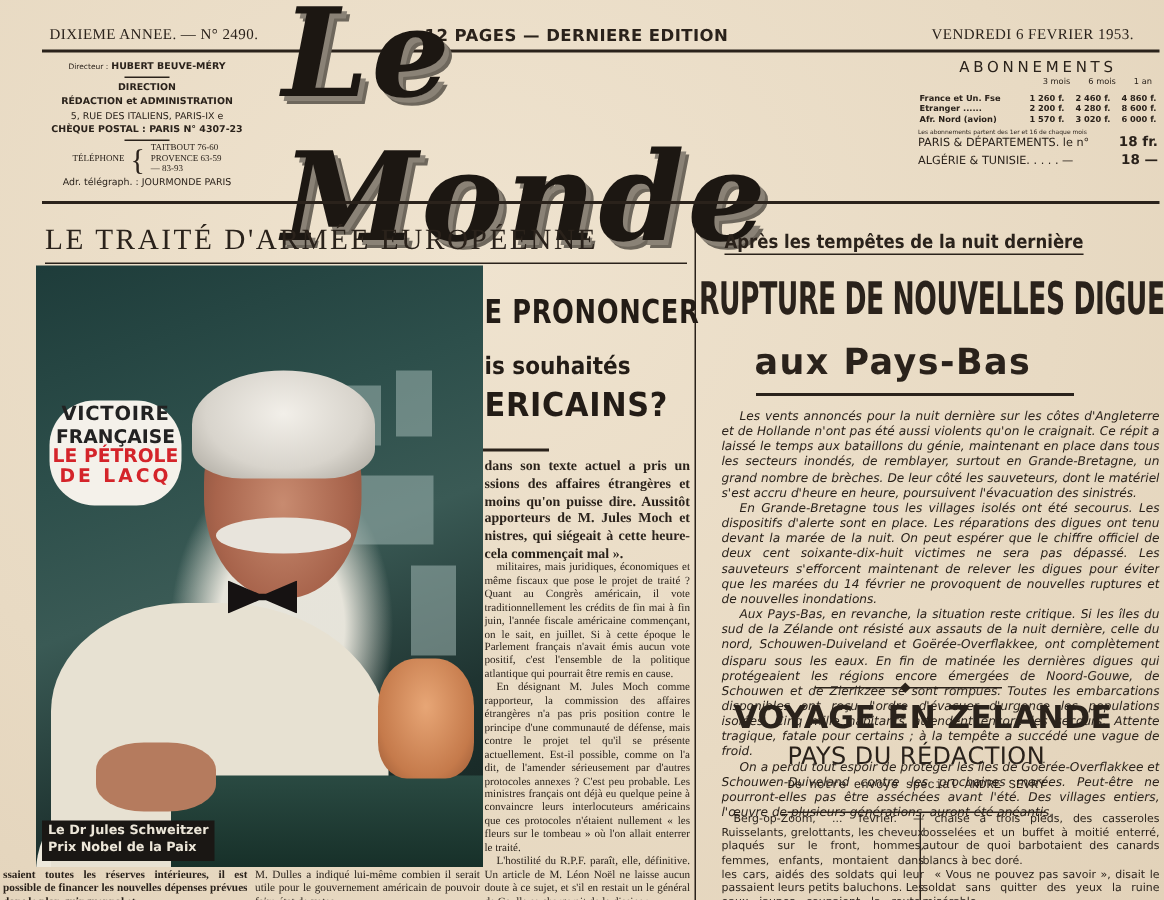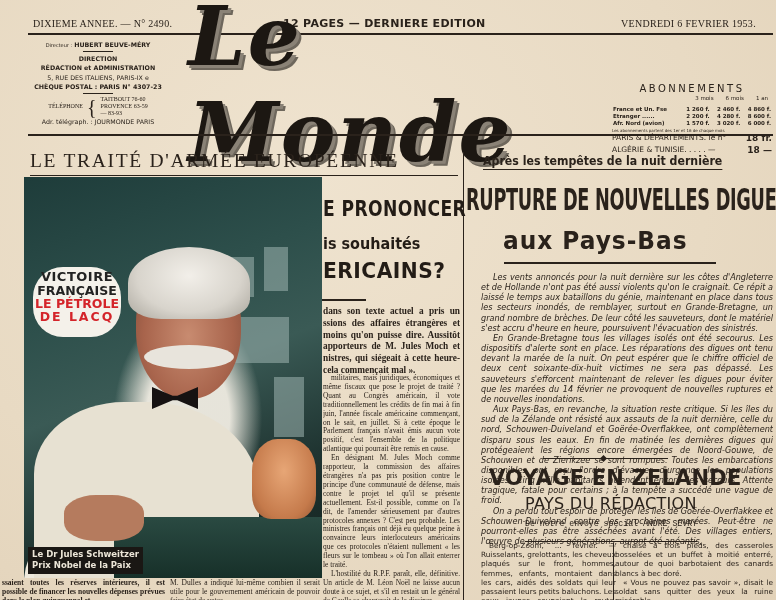--- a/index.html
+++ b/index.html
@@ -32,21 +32,21 @@
   .masthead {
     position: absolute; left: 188px; top: 38px; width: 400px; height: 92px;
     display: flex; align-items: center; justify-content: center;
     font-family: "DejaVu Serif", serif; font-weight: bold; font-size: 82px;
     color: #1c1712; letter-spacing: 2px;
     text-shadow: 3px 3px 0 #8a8276, 5px 5px 0 #6e675c;
     font-style: italic;
   }
 
   .abo { position: absolute; left: 612px; top: 40px; width: 160px; font-family: "DejaVu Sans", sans-serif; text-align: center; }
-  .abo .title { font-size: 10px; letter-spacing: 2.5px; font-weight: normal; margin-top: 43px; }
+  .abo .title { font-size: 10px; letter-spacing: 2.5px; font-weight: normal; }
   .abo .cols { display: flex; justify-content: flex-end; gap: 12px; font-size: 5.5px; padding-right: 4px; margin-top: 1px; }
   .abo table { width: 100%; font-size: 5.5px; border-collapse: collapse; margin-top: 4px; }
   .abo td { padding: 0.5px 1px; font-weight: bold; text-align: right; }
   .abo td:first-child { text-align: left; }
   .abo .note { font-size: 4px; text-align: left; margin-top: 2px; }
   .abo .price { font-size: 7.5px; text-align: left; line-height: 1.3; display: flex; justify-content: space-between; }
   .abo .price b { font-size: 9px; }
 
   
   .lefthead {

